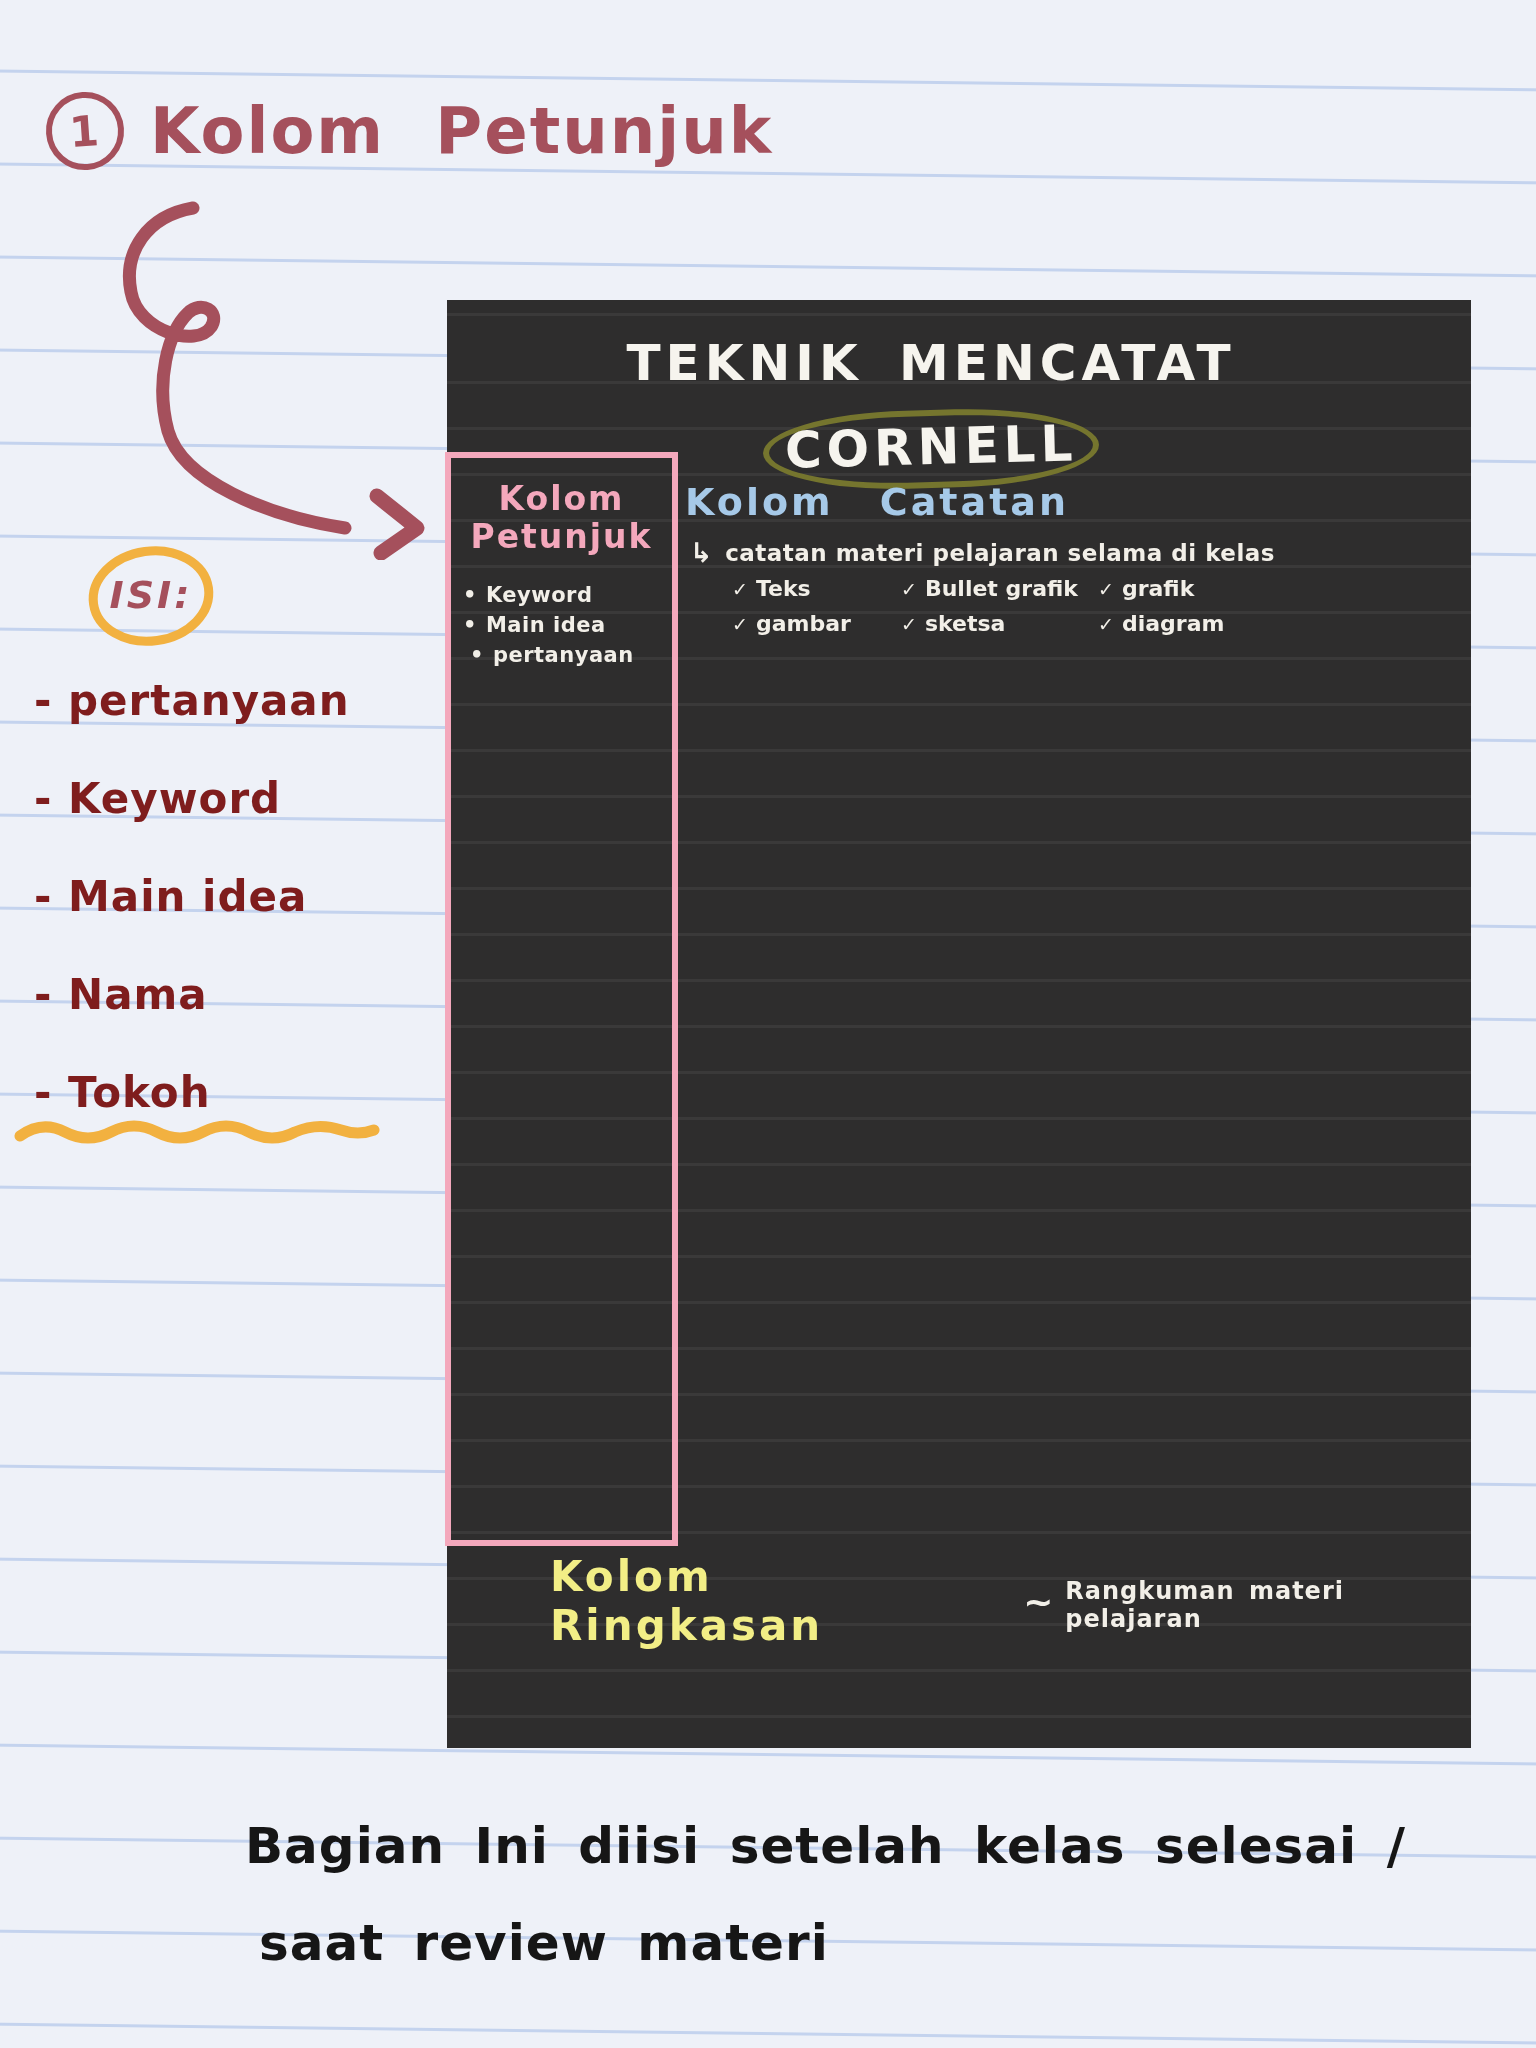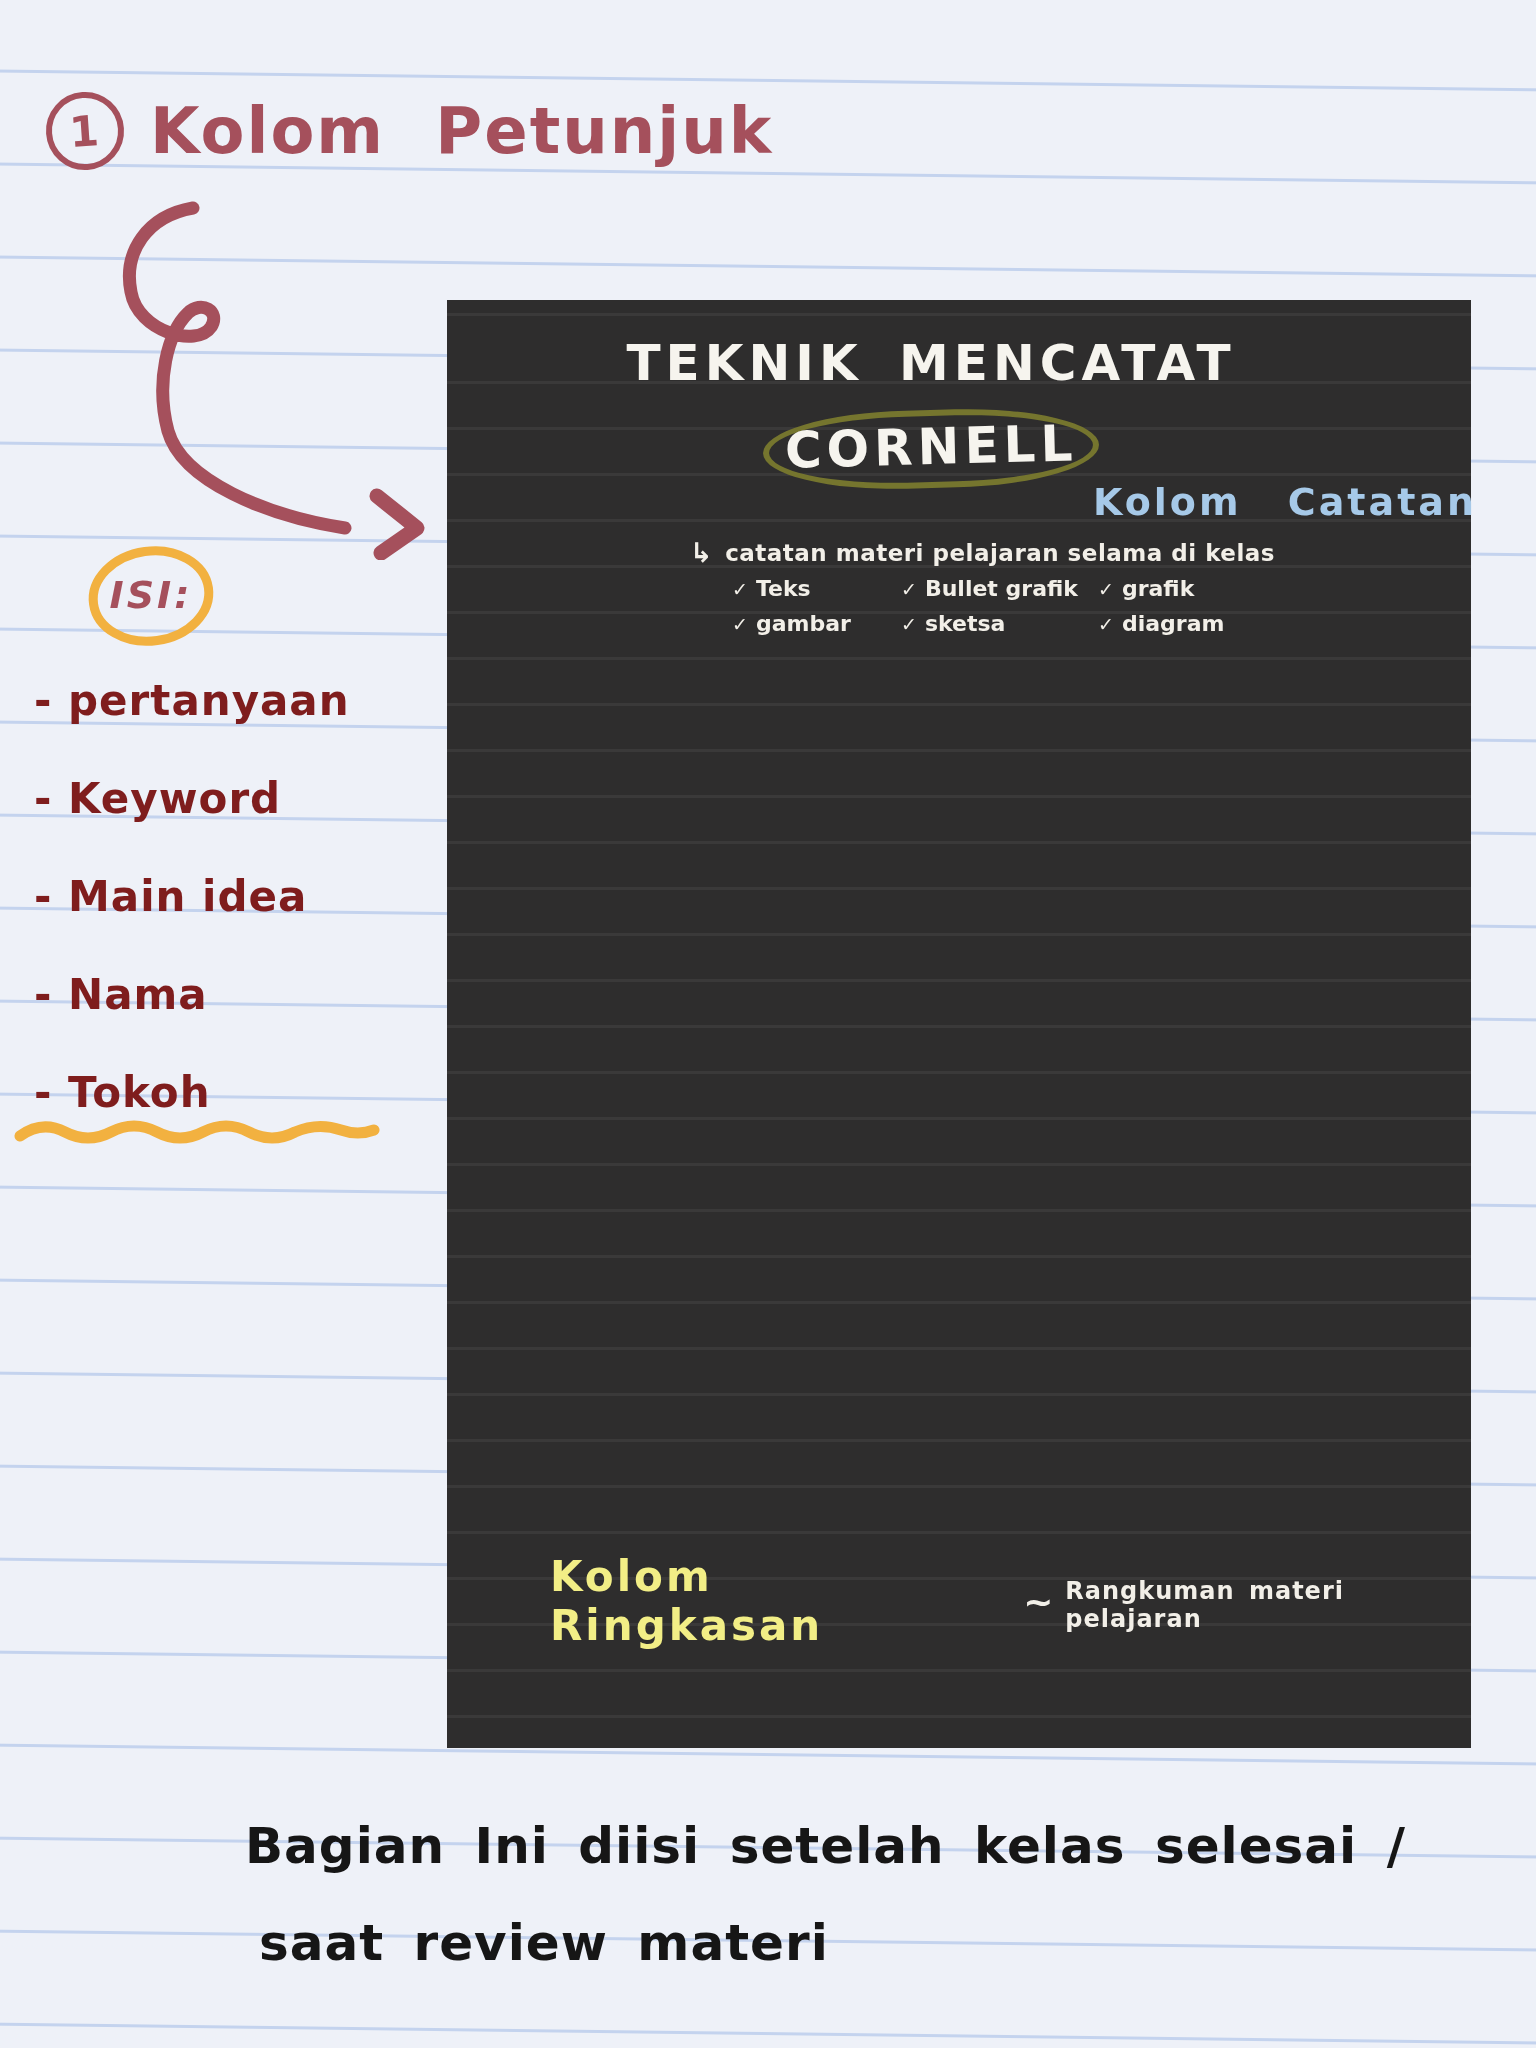--- a/index.html
+++ b/index.html
@@ -69,21 +69,21 @@
   }
   .cue-title{
     margin-top:22px; text-align:center;
     color:#f4a8bc; font-size:33px; line-height:38px; letter-spacing:2px;
   }
   .cue-items{ margin:24px 0 0 12px; font-size:21px; line-height:30px; letter-spacing:.5px; }
   .cue-items .dot{ margin-right:9px; }
   .cue-item-3{ padding-left:7px; }
 
   .notes-title{
-    position:absolute; left:238px; top:180px; width:792px; text-align:right;
+    position:absolute; left:238px; top:180px; width:792px; text-align:left;
     color:#a6c9e8; font-size:38px; letter-spacing:3px; word-spacing:30px;
   }
   .notes-sub{
     position:absolute; left:243px; top:240px;
     display:flex; gap:12px; font-size:23px; letter-spacing:.5px;
   }
   .notes-sub .arrow-glyph{ font-size:27px; transform:translateY(-3px); }
   .checks{
     position:absolute; left:285px; top:274px;
     display:grid; grid-template-columns:169px 197px auto; row-gap:5px;
@@ -145,20 +145,31 @@
              Q 212 4 235 16 Q 258 28 281 16 Q 304 6 327 14 Q 344 20 360 14" fill="none" stroke="#f2b140" stroke-width="11" stroke-linecap="round"></path>
   </svg>
 
   <div class="board">
 
     <div class="board-title">
       <span>TEKNIK MENCATAT</span>
       <span class="circled">CORNELL</span>
     </div>
 
+    <div class="cue-box">
+      <div class="cue-title">
+        <div>Kolom</div>
+        <div>Petunjuk</div>
+      </div>
+      <div class="cue-items">
+        <div><span class="dot">•</span><span>Keyword</span></div>
+        <div><span class="dot">•</span><span>Main idea</span></div>
+        <div class="cue-item-3"><span class="dot">•</span><span>pertanyaan</span></div>
+      </div>
+    </div>
 
     <div class="notes-title">Kolom Catatan</div>
     <div class="notes-sub">
       <span class="arrow-glyph">↳</span>
       <span>catatan materi pelajaran selama di kelas</span>
     </div>
     <div class="checks">
       <div><span class="ck">✓</span><span>Teks</span></div>
       <div><span class="ck">✓</span><span>Bullet grafik</span></div>
       <div><span class="ck">✓</span><span>grafik</span></div>

